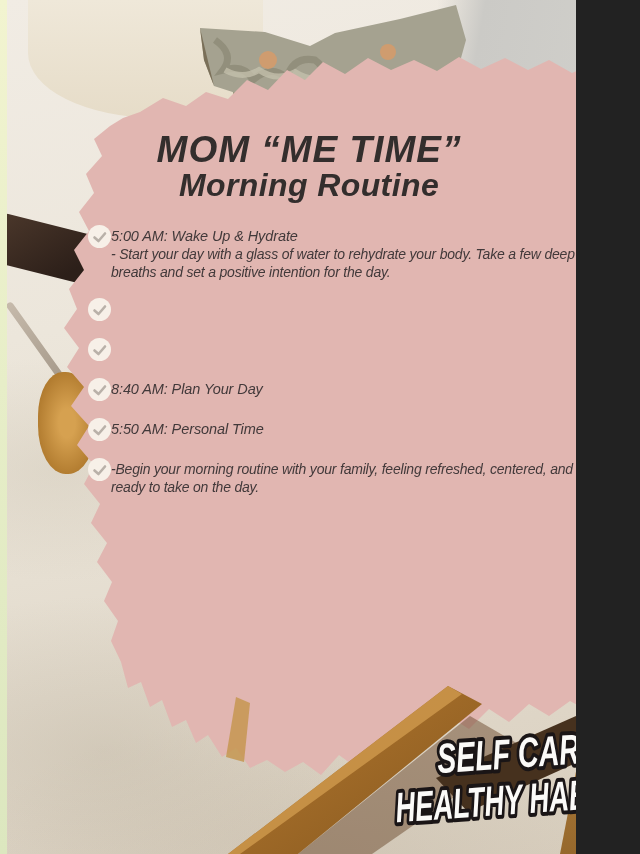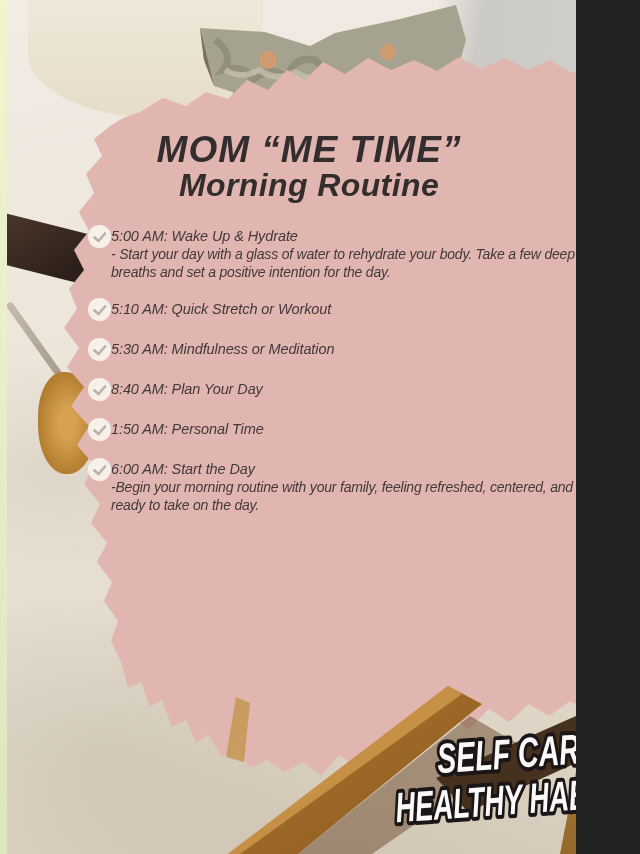--- a/index.html
+++ b/index.html
@@ -129,57 +129,54 @@
         <div class="item-heading">5:00 AM: Wake Up &amp; Hydrate</div>
         <div class="item-body">- Start your day with a glass of water to rehydrate your body. Take a few deep breaths and set a positive intention for the day.</div>
       </div>
     </li>
     <li class="item">
       <svg class="check" viewBox="0 0 23 23">
           <circle cx="11.5" cy="11.5" r="11.5"></circle>
           <polyline points="6.5,12.5 10.5,16 17,8.5"></polyline>
         </svg>
       <div class="item-txt">
-        <div class="item-heading">5:10 AM: Quick Stretch or Workout</div>
       </div>
     </li>
     <li class="item">
       <svg class="check" viewBox="0 0 23 23">
           <circle cx="11.5" cy="11.5" r="11.5"></circle>
           <polyline points="6.5,12.5 10.5,16 17,8.5"></polyline>
         </svg>
       <div class="item-txt">
-        <div class="item-heading">5:30 AM: Mindfulness or Meditation</div>
       </div>
     </li>
     <li class="item">
       <svg class="check" viewBox="0 0 23 23">
           <circle cx="11.5" cy="11.5" r="11.5"></circle>
           <polyline points="6.5,12.5 10.5,16 17,8.5"></polyline>
         </svg>
       <div class="item-txt">
         <div class="item-heading">8:40 AM: Plan Your Day</div>
       </div>
     </li>
     <li class="item">
       <svg class="check" viewBox="0 0 23 23">
           <circle cx="11.5" cy="11.5" r="11.5"></circle>
           <polyline points="6.5,12.5 10.5,16 17,8.5"></polyline>
         </svg>
       <div class="item-txt">
-        <div class="item-heading">1:50 AM: Personal Time</div>
+        <div class="item-heading">5:50 AM: Personal Time</div>
       </div>
     </li>
     <li class="item">
       <svg class="check" viewBox="0 0 23 23">
           <circle cx="11.5" cy="11.5" r="11.5"></circle>
           <polyline points="6.5,12.5 10.5,16 17,8.5"></polyline>
         </svg>
       <div class="item-txt">
-        <div class="item-heading">6:00 AM: Start the Day</div>
         <div class="item-body">-Begin your morning routine with your family, feeling refreshed, centered, and ready to take on the day.</div>
       </div>
     </li>
   </ul>
 
   <svg class="stamp" width="252" height="124" viewBox="0 0 252 124">
     <g transform="rotate(-4 126 62)">
       <text class="stamp-text" x="132" y="46" font-size="42" text-anchor="middle" textLength="162" lengthAdjust="spacingAndGlyphs">SELF CARE</text>
       <text class="stamp-text" x="124" y="92" font-size="42" text-anchor="middle" textLength="236" lengthAdjust="spacingAndGlyphs">HEALTHY HABITS</text>
     </g>

